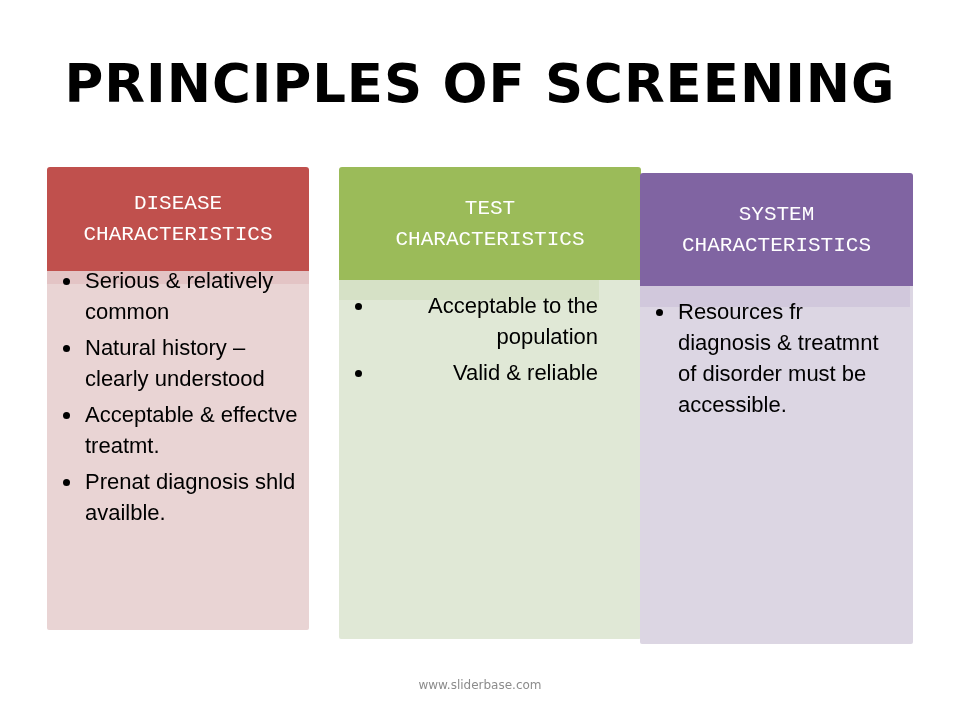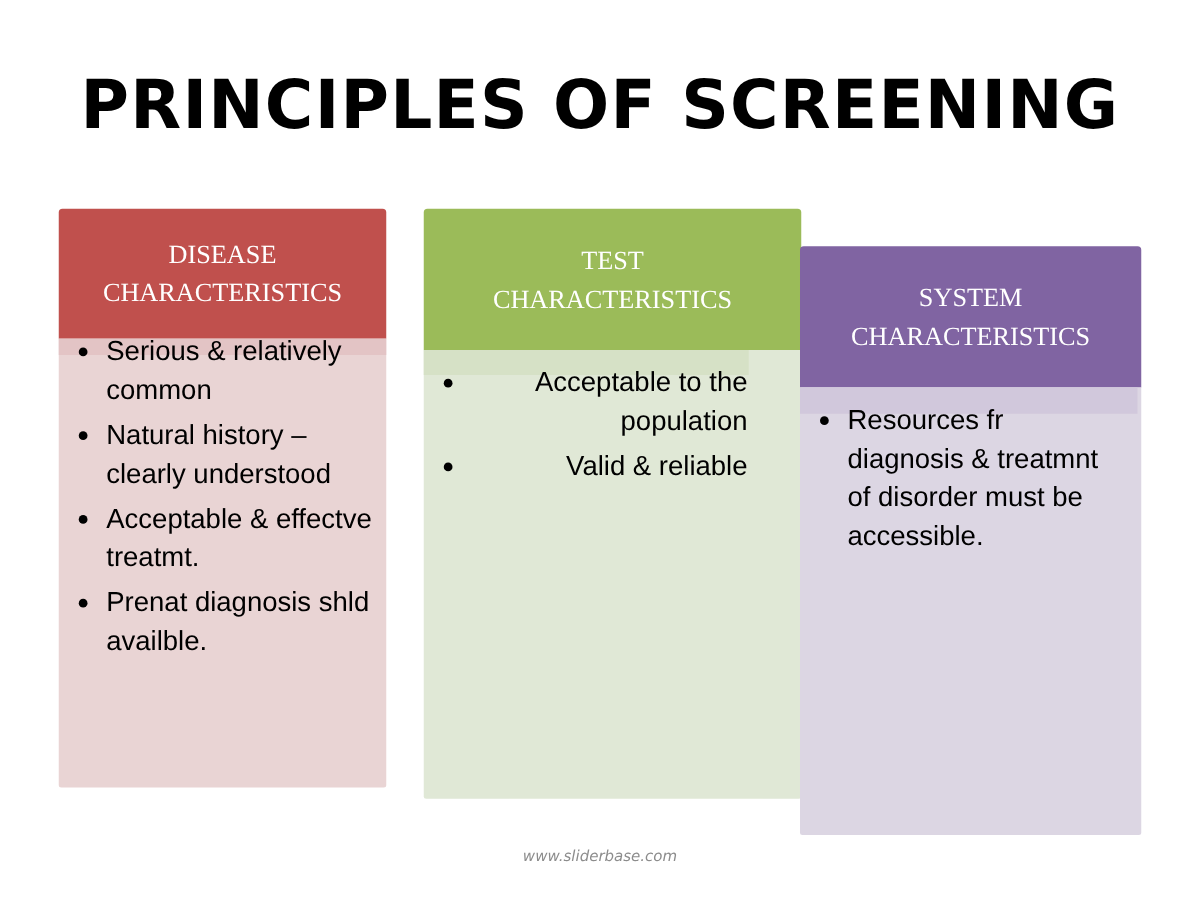--- a/index.html
+++ b/index.html
@@ -15,21 +15,21 @@
       font-weight: bold; font-size: 54px; letter-spacing: 1px;
       color: #000;
       transform: scaleX(0.98);
     }
     .col { position: absolute; }
     .col .head {
       position: absolute; left: 0; top: 0; width: 100%;
       display: flex; align-items: center; justify-content: center;
       flex-direction: column;
       color: #ffffff; text-align: center;
-      font-family: Liberation Serif, serif;
+      font-family: Liberation Mono, monospace;
       font-size: 21px; line-height: 31px;
       border-radius: 3px 3px 0 0;
     }
     .col .body {
       position: absolute; left: 0; width: 100%;
       border-radius: 0 0 2px 2px;
     }
     .col .strip {
       position: absolute; left: 0; width: 100%; height: 13px;
     }
@@ -38,21 +38,21 @@
       font-family: "Liberation Sans", sans-serif;
       font-size: 22px; line-height: 31px; color: #000;
     }
     .col li { position: relative; padding-left: 24px; margin-bottom: 5px; }
     .col li .dot {
       position: absolute; left: 2px; top: 13px; width: 7px; height: 7px;
       border-radius: 50%; background: #000;
     }
     .footer {
       position: absolute; left: 0; top: 678px; width: 960px; text-align: center;
-      font-family: "DejaVu Sans", sans-serif; font-size: 12px; color: #8c8c8c; font-style: italic;
+      font-family: "DejaVu Sans", sans-serif; font-size: 12px; color: #8c8c8c;
     }
   </style>
 </head>
 <body>
 
 <div class="title">PRINCIPLES OF SCREENING</div>
 
 <div class="col" style="left:47px; top:167px; width:262px; height:463px;">
   <div class="head" style="height:104px; background:#c0504d;">
     <span>DISEASE</span>
@@ -74,21 +74,21 @@
     <span>CHARACTERISTICS</span>
   </div>
   <div class="body" style="top:113px; height:359px; background:#e0e8d6;"></div>
   <div class="strip" style="top:113px; background:#d6e1c6; height:20px; width:260px;"></div>
   <ul style="left:14px; top:123px; width:245px;text-align:right;">
     <li><span class="dot"></span><span>Acceptable to the population</span></li>
     <li><span class="dot"></span><span>Valid &amp; reliable</span></li>
   </ul>
 </div>
 
-<div class="col" style="left:640px; top:173px; width:273px; height:471px;margin-top:24px;">
+<div class="col" style="left:640px; top:173px; width:273px; height:471px;">
   <div class="head" style="height:113px; background:#8064a2;">
     <span>SYSTEM</span>
     <span>CHARACTERISTICS</span>
   </div>
   <div class="body" style="top:113px; height:358px; background:#dcd6e3;"></div>
   <div class="strip" style="top:113px; background:#d1c8dc; height:21px; width:270px;"></div>
   <ul style="left:14px; top:123px; width:245px;">
     <li><span class="dot"></span><span>Resources fr diagnosis &amp; treatmnt of disorder must be accessible.</span></li>
   </ul>
 </div>

